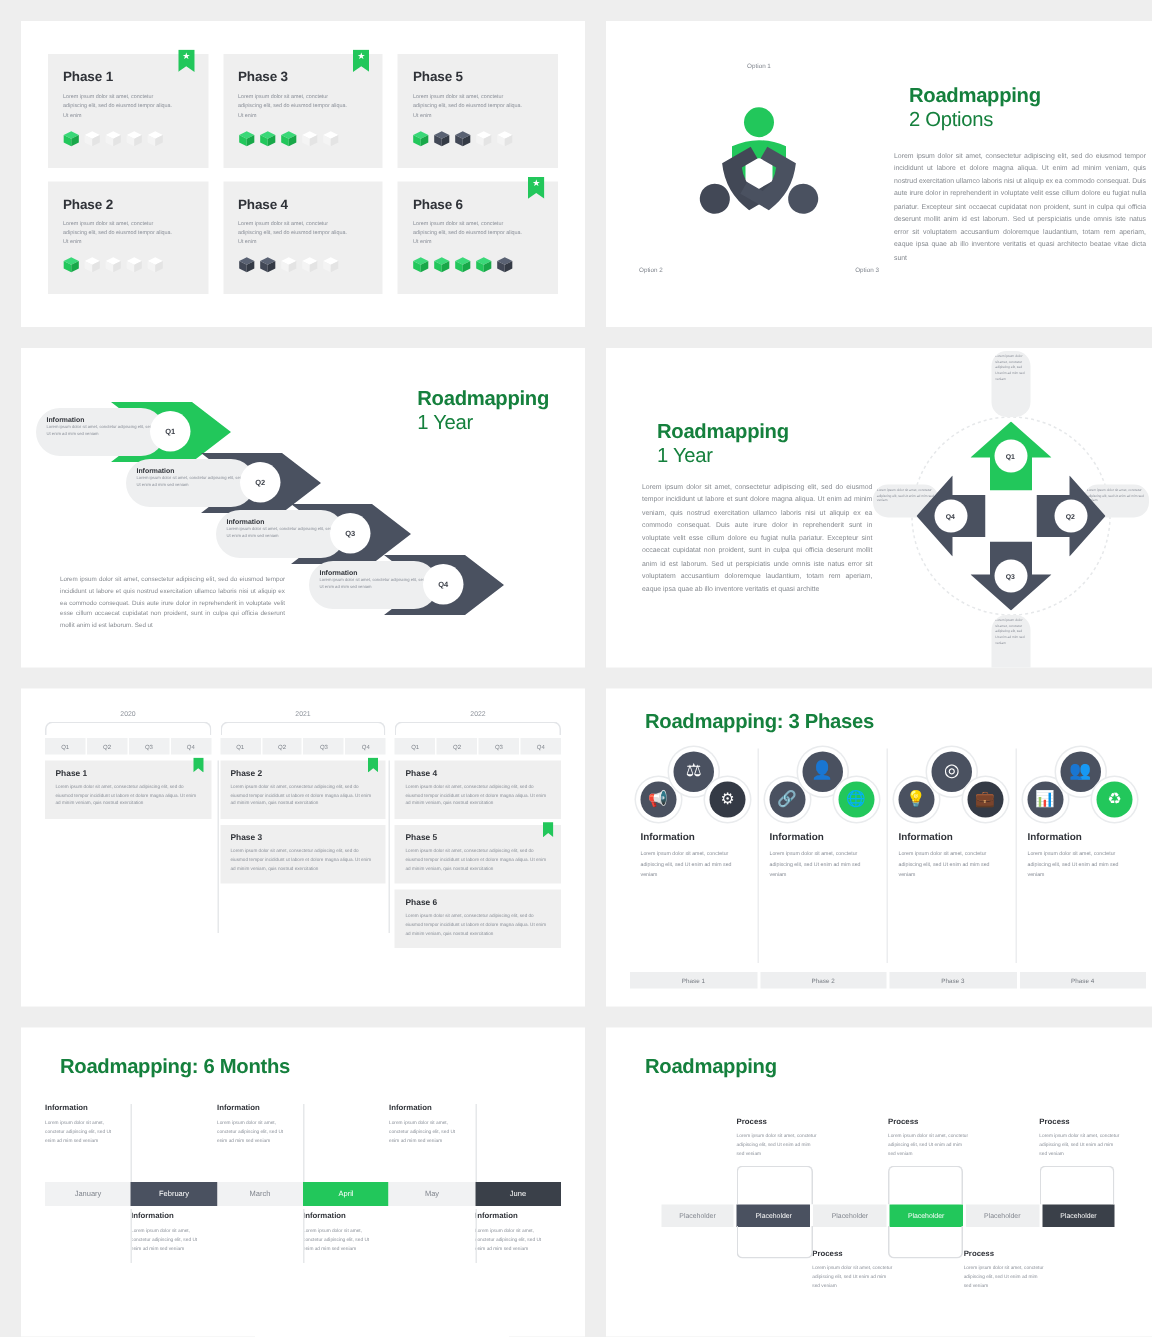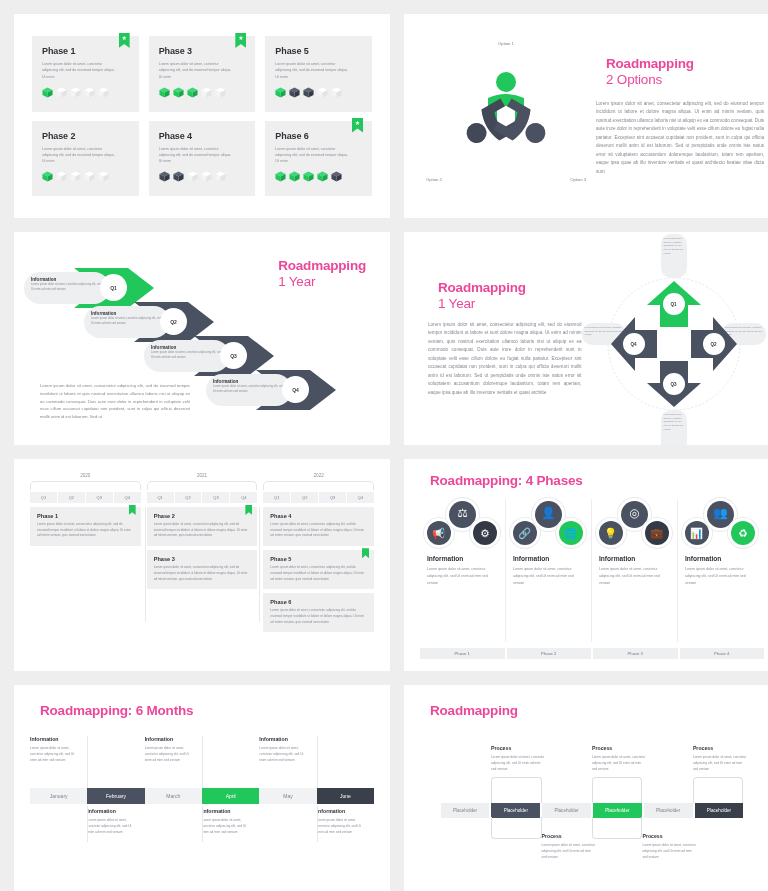--- a/index.html
+++ b/index.html
@@ -22,21 +22,21 @@
     background:#ffffff;
     position:relative;
     overflow:hidden;
   }
 
   
   .title { display:flex; align-items:flex-start; }
   .title .bar {
     width:4px; background:#22c75b; margin-right:6px; flex:0 0 4px;
   }
-  .title .txt { font-size:13.5px; font-weight:700; color:#ec4899; line-height:1.18; letter-spacing:-.2px;}
+  .title .txt { font-size:13.5px; font-weight:700; color:#15803d; line-height:1.18; letter-spacing:-.2px;}
   .title .txt .l2 { font-weight:400; }
 
   .lorem { font-size:3.6px; color:#8a8f98; line-height:1.75; }
   .lorem-md { font-size:4.6px; color:#85898f; line-height:1.85; text-align:justify;}
 
   
   .s1 { padding:22px 18px; }
   .cards {
     display:grid; grid-template-columns:repeat(3,1fr); grid-template-rows:1fr 1fr;
     gap:9px 10px; height:100%;
@@ -541,21 +541,21 @@
         <h4>Phase 6</h4>
         <div class="lorem">Lorem ipsum dolor sit amet, consectetur adipiscing elit, sed do eiusmod tempor incididunt ut labore et dolore magna aliqua. Ut enim ad minim veniam, quis nostrud exercitation</div>
       </div>
         </div>
       </div>
   </div>
 
   <div class="slide s6">
     <div class="title">
       <div class="bar"></div>
-      <div class="txt">Roadmapping: 4 Phases</div>
+      <div class="txt">Roadmapping: 3 Phases</div>
     </div>
     <div class="p4" id="s6cols">
         <div class="p4col">
       <div class="icons">
             <div class="ic" style="left:0px;top:22px;width:24px;height:24px;background:#4a5160;">
         <span style="font-size:10.56px;color:#fff;line-height:1;">📢</span>
             </div>
             <div class="ic" style="left:22px;top:2px;width:27px;height:27px;background:#4a5160;">
         <span style="font-size:11.88px;color:#fff;line-height:1;">⚖</span>
             </div>

